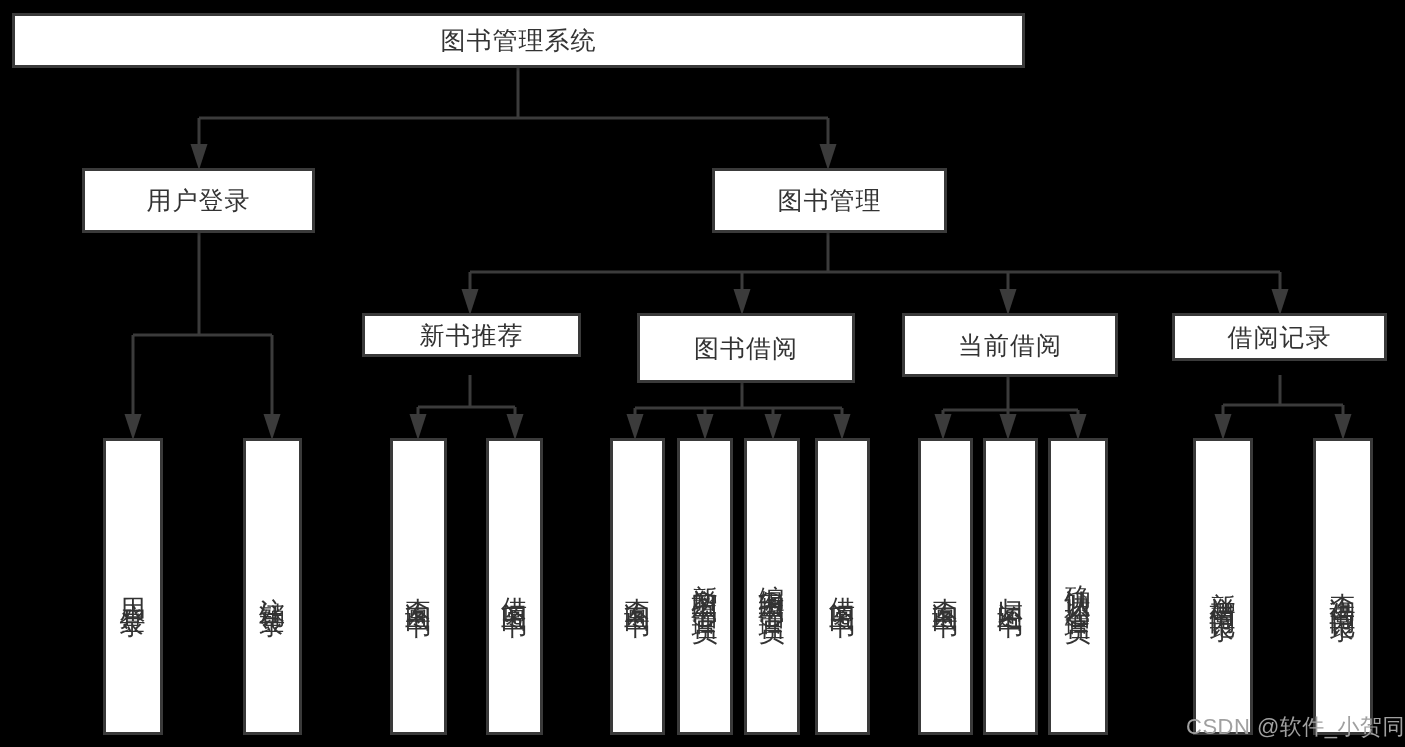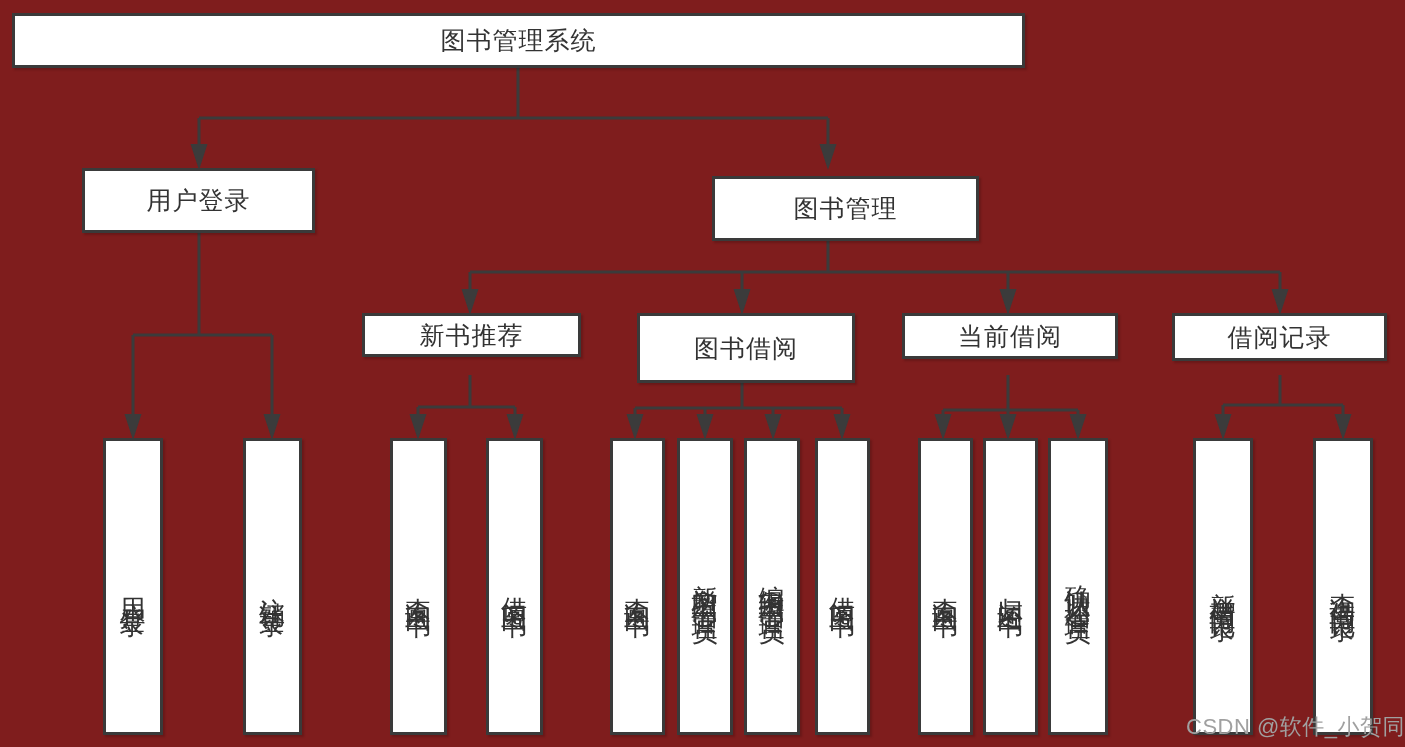--- a/index.html
+++ b/index.html
@@ -5,21 +5,21 @@
   html, body {
     margin: 0;
     padding: 0;
     background: #ffffff;
     font-family: "Liberation Sans", "DejaVu Sans", sans-serif;
   }
   .canvas {
     position: relative;
     width: 1405px;
     height: 747px;
-    background: #7f1d1d;
+    background: #000000;
     overflow: hidden;
   }
   .connectors {
     position: absolute;
     left: 0;
     top: 0;
   }
   .node {
     position: absolute;
     box-sizing: border-box;
@@ -90,31 +90,31 @@
     </g>
   </svg>
 
   <div class="node hbox" style="left:12px; top:13px; width:1013px; height:55px">
     <span>图书管理系统</span>
   </div>
 
   <div class="node hbox" style="left:82px; top:168px; width:233px; height:65px">
     <span>用户登录</span>
   </div>
-  <div class="node hbox" style="left:712px; top:176px; width:267px; height:65px">
+  <div class="node hbox" style="left:712px; top:168px; width:235px; height:65px">
     <span>图书管理</span>
   </div>
 
   <div class="node hbox" style="left:362px; top:313px; width:219px; height:44px">
     <span>新书推荐</span>
   </div>
   <div class="node hbox" style="left:637px; top:313px; width:218px; height:70px">
     <span>图书借阅</span>
   </div>
-  <div class="node hbox" style="left:902px; top:313px; width:216px; height:46px">
+  <div class="node hbox" style="left:902px; top:313px; width:216px; height:64px">
     <span>当前借阅</span>
   </div>
   <div class="node hbox" style="left:1172px; top:313px; width:215px; height:48px">
     <span>借阅记录</span>
   </div>
 
   <div class="node vbox" style="left:103px; top:438px; width:60px; height:297px">
     <span>用户登录</span>
   </div>
   <div class="node vbox" style="left:243px; top:438px; width:59px; height:297px">

